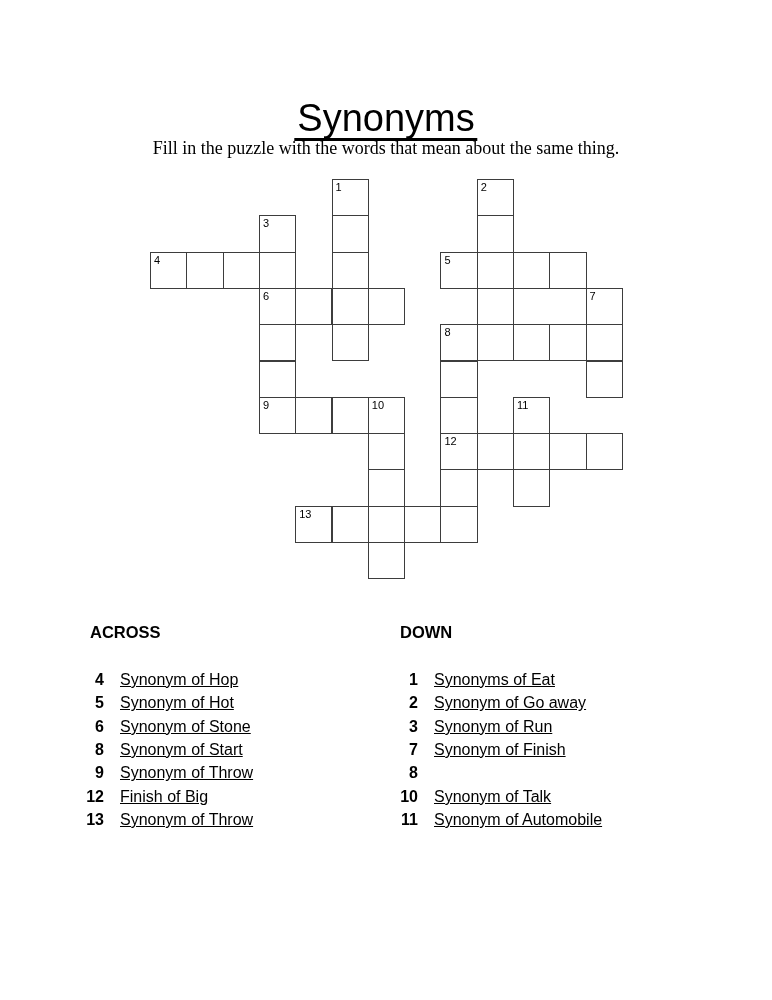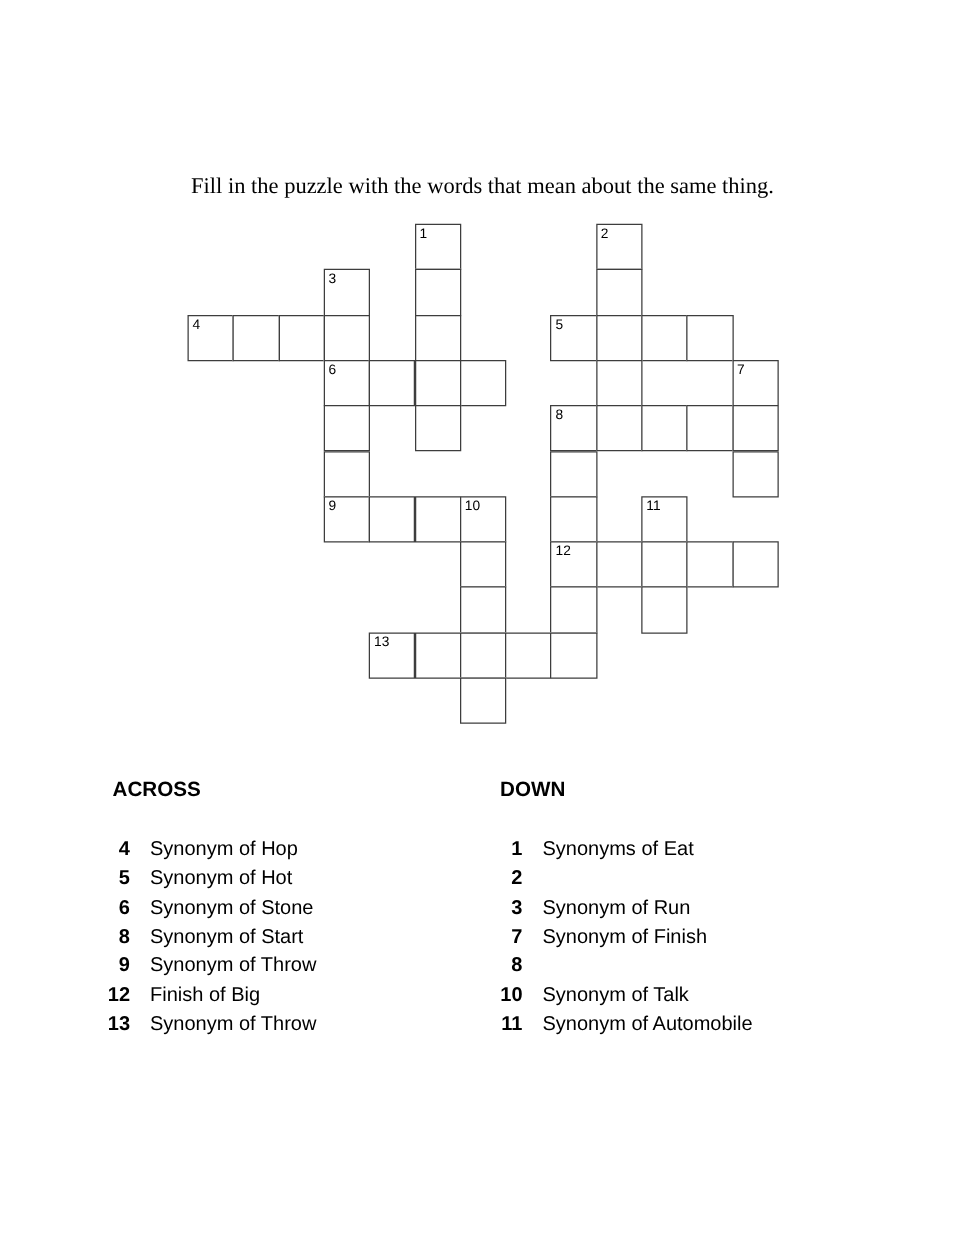--- a/index.html
+++ b/index.html
@@ -29,32 +29,33 @@
   .clues-header {
     position:absolute; top:623px; font-size:16.5px; font-weight:bold; line-height:18px;
   }
   .clues-header.across { left:90px;text-align:right; }
   .clues-header.down   { left:400px; }
   .clue-list { position:absolute; top:668px; display:flex; flex-direction:column; }
   .clue-list.across { left:83px; }
   .clue-list.down   { left:397px; }
   .clue { display:flex; height:23.35px; font-size:16px; line-height:23.35px; }
   .cnum { width:21px; text-align:right; font-weight:bold; }
-  .ctext { margin-left:16px; white-space:nowrap; }
+  .ctext { margin-left:16px; white-space:nowrap;text-decoration:underline; }
   .wordbank {
     position:absolute; left:90px; top:866px; width:470px;
     font-size:17px; line-height:28px;
   }
   .wb-label { font-weight:bold; }
 </style>
 </head>
 <body>
 
 <div class="sheet">
 
+  <div class="title">Synonyms</div>
 
   <div class="subtitle">Fill in the puzzle with the words that mean about the same thing.</div>
 
   <div class="grid">
       <div class="cell" style="left: 181.5px; top: 0px; border-color: rgb(61, 61, 61);">
         <span class="cellnum">1</span>
       </div>
       <div class="cell" style="left: 326.7px; top: 0px; border-color: rgb(61, 61, 61);">
         <span class="cellnum">2</span>
       </div>
@@ -165,20 +166,21 @@
         <span class="ctext">Synonym of Throw</span>
       </div>
     </div>
   <div class="clue-list down">
       <div class="clue">
         <span class="cnum">1</span>
         <span class="ctext">Synonyms of Eat</span>
       </div>
       <div class="clue">
         <span class="cnum">2</span>
+        <span class="ctext">Synonym of Go away</span>
       </div>
       <div class="clue">
         <span class="cnum">3</span>
         <span class="ctext">Synonym of Run</span>
       </div>
       <div class="clue">
         <span class="cnum">7</span>
         <span class="ctext">Synonym of Finish</span>
       </div>
       <div class="clue">

